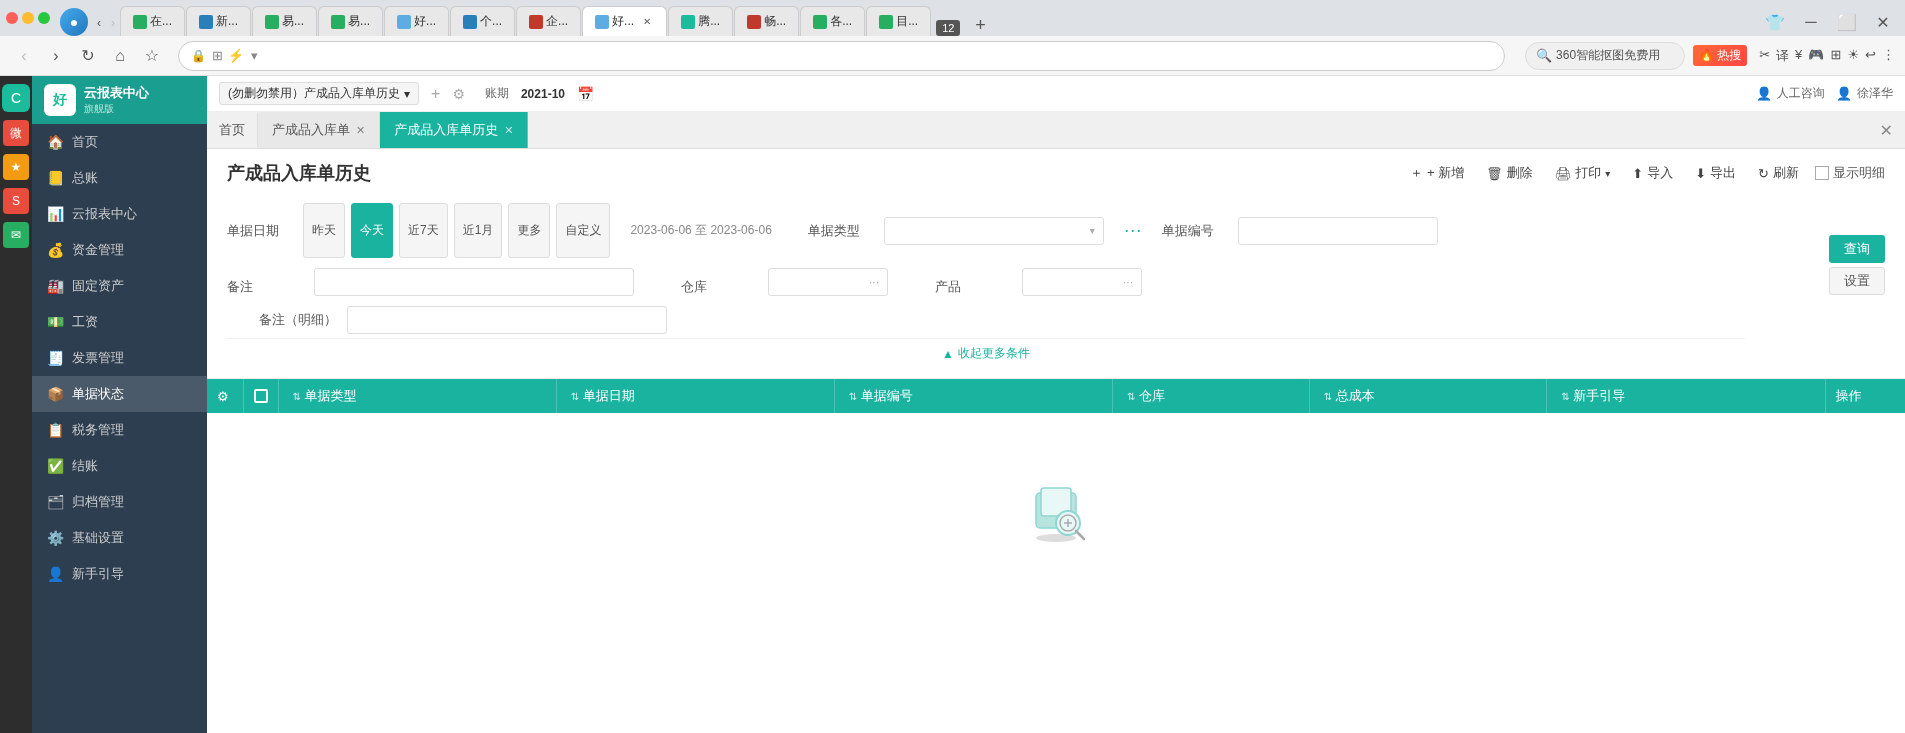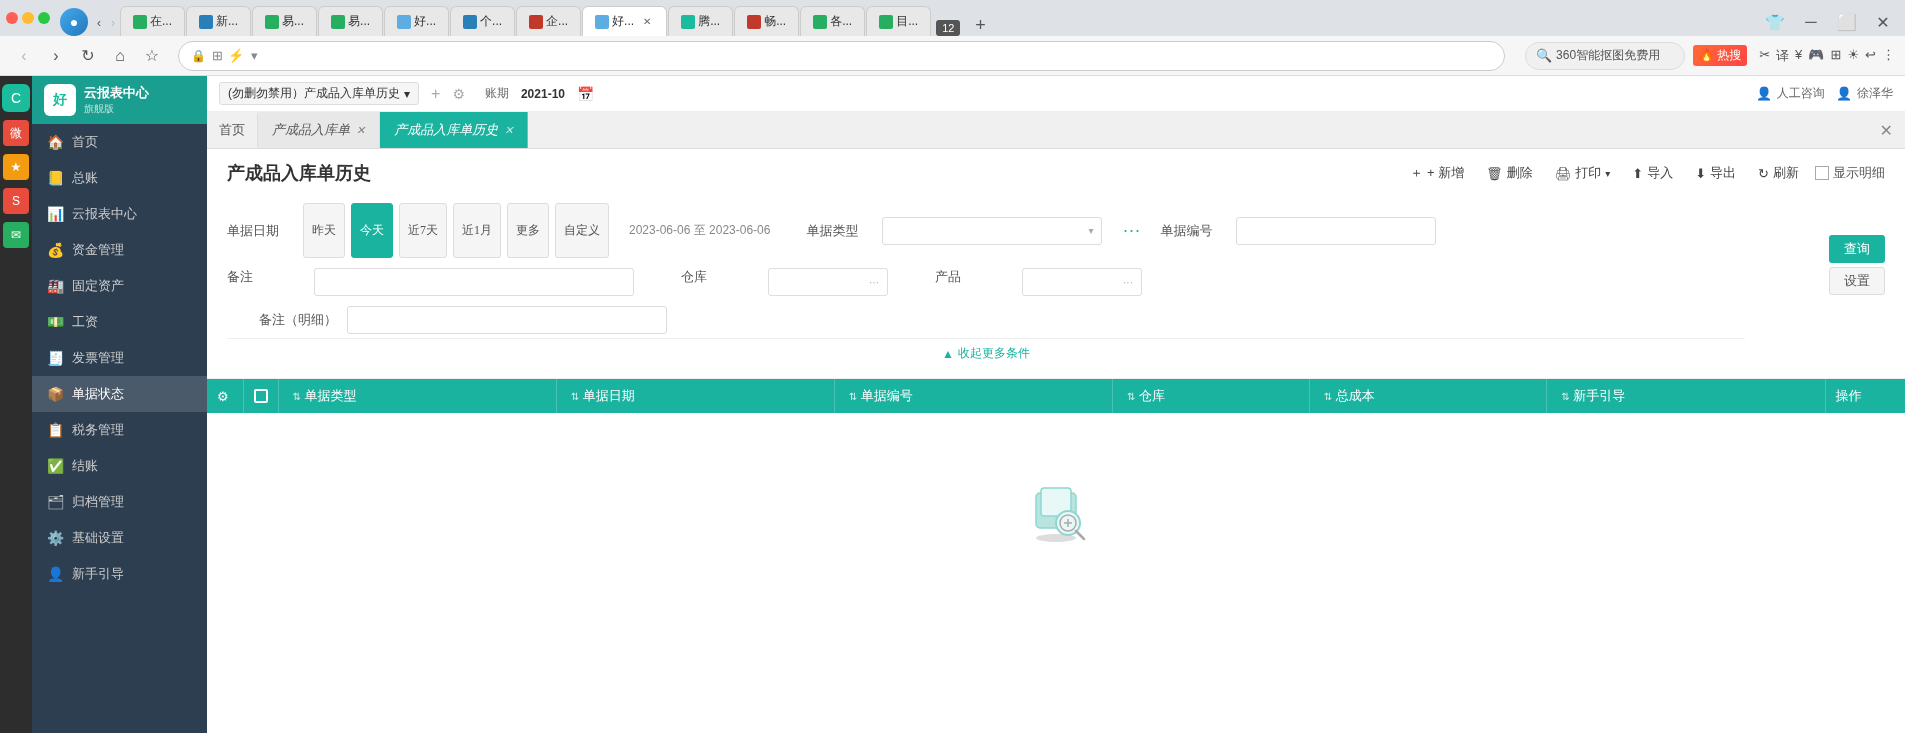--- a/index.html
+++ b/index.html
@@ -46,28 +46,28 @@
 
     
     .page-body { flex: 1; overflow-y: auto; padding: 0; background: white; }
     .page-header { display: flex; align-items: center; justify-content: space-between; padding: 12px 20px 8px; }
     .page-title { font-size: 18px; font-weight: bold; color: #333; }
     .page-actions { display: flex; align-items: center; gap: 10px; }
     .action-btn { display: flex; align-items: center; gap: 4px; font-size: 13px; color: #444; cursor: pointer; padding: 3px 6px; }
     .filter-row { display: flex; align-items: center; gap: 16px; margin-bottom: 10px; }
     .filter-label { font-size: 13px; color: #555; white-space: nowrap; min-width: 60px; }
     .date-filter-group { display: flex; align-items: center; gap: 6px; }
-    .date-btn { padding: 18px 8px; font-size: 12px; border-radius: 3px; cursor: pointer; border: 1px solid #ddd; background: #f5f5f5; color: #555; font-family: Liberation Serif, serif; }
+    .date-btn { padding: 18px 8px; font-size: 12px; border-radius: 3px; cursor: pointer; border: 1px solid #ddd; background: #f5f5f5; color: #555; }
     .date-btn.active { background: #1ab3a0; color: white; border-color: #1ab3a0; }
     .date-range { font-size: 12px; color: #888; margin-left: 4px; }
     .filter-input { height: 28px; border: 1px solid #ddd; border-radius: 3px; padding: 0 8px; font-size: 13px; color: #333; min-width: 200px; }
     .filter-select { height: 28px; border: 1px solid #ddd; border-radius: 3px; padding: 0 8px; font-size: 13px; color: #333; min-width: 200px; display: flex; align-items: center; justify-content: space-between; cursor: pointer; background: white; }
     .filter-select-arrow { color: #aaa; font-size: 10px; }
     .filter-ellipsis { color: #1ab3a0; cursor: pointer; font-size: 18px; padding: 0 4px; }
-    .filter-second-row { display: flex; align-items: flex-start; gap: 27px; }
+    .filter-second-row { display: flex; align-items: flex-end; gap: 27px; }
     .collapse-bar { display: flex; align-items: center; justify-content: center; padding: 6px; cursor: pointer; color: #1ab3a0; font-size: 12px; gap: 4px; border-top: 1px solid #f0f0f0; margin-top: 4px; }
     .query-btn { background: #1ab3a0; color: white; border: none; padding: 5px 14px; border-radius: 3px; cursor: pointer; font-size: 13px; }
     .settings-btn { background: #f5f5f5; color: #555; border: 1px solid #ddd; padding: 4px 14px; border-radius: 3px; cursor: pointer; font-size: 13px; text-align: center; }
 
     
     .data-table { width: 100%; border-collapse: collapse; }
     .table-header { background: #1ab3a0; }
     .table-header th { color: white; padding: 8px 10px; font-size: 13px; font-weight: normal; text-align: left; border-right: 1px solid rgba(255,255,255,0.2); white-space: nowrap; }
     .table-header th:last-child { border-right: none; }
     .sort-icon { font-size: 10px; margin-left: 4px; opacity: 0.8; }
@@ -294,21 +294,21 @@
         </div>
         <div style="display:flex;align-items:center;gap:4px;cursor:pointer;">
           <span>👤</span>
           <span style="font-size:12px;color:#666;">徐泽华</span>
         </div>
       </div>
     </div>
 
     <div class="content-header-bar">
       <span style="padding:8px 12px;font-size:13px;color:#555;cursor:pointer;border-right:1px solid #ddd;">首页</span>
-      <div style="display:flex;align-items:center;height:36px;font-style:italic;">
+      <div style="display:flex;align-items:center;height:36px;">
         <div style="padding:0 14px;height:100%;display:flex;align-items:center;font-size:13px;cursor:pointer;color:#555;gap:6px;border-right:1px solid #ddd;background:#e8e8e8;">
           <span>产成品入库单</span>
           <span style="font-size:11px;opacity:0.7;">✕</span>
         </div>
         <div style="padding:0 14px;height:100%;display:flex;align-items:center;font-size:13px;cursor:pointer;color:white;gap:6px;background:#1ab3a0;border-right:1px solid rgba(255,255,255,0.3);">
           <span>产成品入库单历史</span>
           <span style="font-size:11px;opacity:0.7;">✕</span>
         </div>
       </div>
       <div style="margin-left:auto;padding:0 12px;cursor:pointer;font-size:16px;color:#888;">✕</div>

